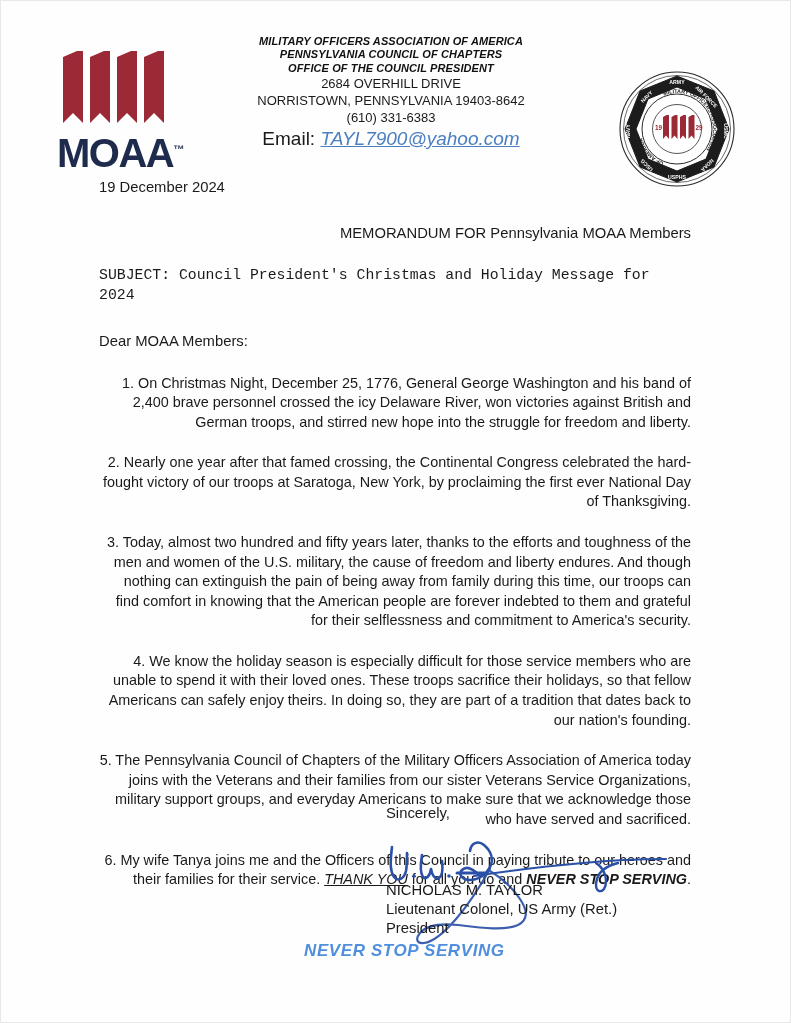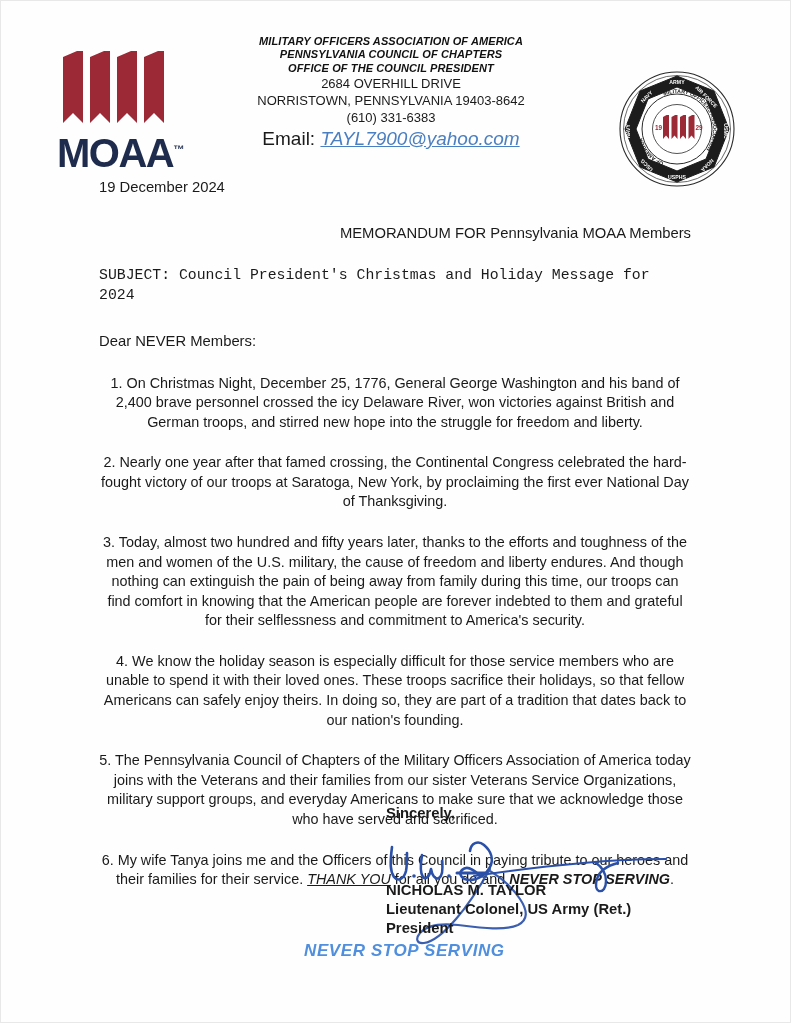--- a/index.html
+++ b/index.html
@@ -128,32 +128,31 @@
     text-align: left;
     font-size: 14.8px;
     margin-bottom: 26px;
   }
   .memo-line { margin-bottom: 22px; font-size: 14.8px; text-align: right; }
   .subject-line { margin-bottom: 26px; font-size: 14.8px; font-family: Liberation Mono, monospace; }
   .salutation { margin-bottom: 22px; font-size: 14.8px; }
 
   p.para {
     margin: 0 0 21px 0;
-    text-align: center;
+    text-align: right;
   }
   .u-italic { font-style: italic; text-decoration: underline; }
   .b-italic { font-weight: bold; font-style: italic; }
 
   
   .sig-block {
     position: absolute;
     left: 385px;
     top: 804px;
     width: 360px;
-    font-weight: bold;
   }
   .sincerely { font-size: 14.8px; margin-bottom: 2px; }
   .sig-svg-wrap {
     position: absolute;
     left: -8px;
     top: 14px;
     width: 360px;
     height: 140px;
     pointer-events: none;
   }
@@ -254,21 +253,21 @@
   </div>
 
   <div class="doc-body">
 
     <div class="date-line">19 December 2024</div>
 
     <div class="memo-line">MEMORANDUM FOR Pennsylvania MOAA Members</div>
 
     <div class="subject-line">SUBJECT:  Council President's Christmas and Holiday Message for 2024</div>
 
-    <div class="salutation">Dear NEVER Members:</div>
+    <div class="salutation">Dear MOAA Members:</div>
 
     <p class="para">1.  On Christmas Night, December 25, 1776, General George Washington and his band of 2,400 brave personnel crossed the icy Delaware River, won victories against British and German troops, and stirred new hope into the struggle for freedom and liberty.</p>
     <p class="para">2.  Nearly one year after that famed crossing, the Continental Congress celebrated the hard-fought victory of our troops at Saratoga, New York, by proclaiming the first ever National Day of Thanksgiving.</p>
     <p class="para">3.  Today, almost two hundred and fifty years later, thanks to the efforts and toughness of the men and women of the U.S. military, the cause of freedom and liberty endures. And though nothing can extinguish the pain of being away from family during this time, our troops can find comfort in knowing that the American people are forever indebted to them and grateful for their selflessness and commitment to America's security.</p>
     <p class="para">4.  We know the holiday season is especially difficult for those service members who are unable to spend it with their loved ones. These troops sacrifice their holidays, so that fellow Americans can safely enjoy theirs. In doing so, they are part of a tradition that dates back to our nation's founding.</p>
     <p class="para">5.  The Pennsylvania Council of Chapters of the Military Officers Association of America today joins with the Veterans and their families from our sister Veterans Service Organizations, military support groups, and everyday Americans to make sure that we acknowledge those who have served and sacrificed.</p>
 
     <p class="para"><span>6.  My wife Tanya joins me and the Officers of this Council in paying tribute to our heroes and their families for their service. </span><span class="u-italic">THANK YOU</span><span> for all you do and </span><span class="b-italic">NEVER STOP SERVING</span><span>.</span></p>
   </div>
 

